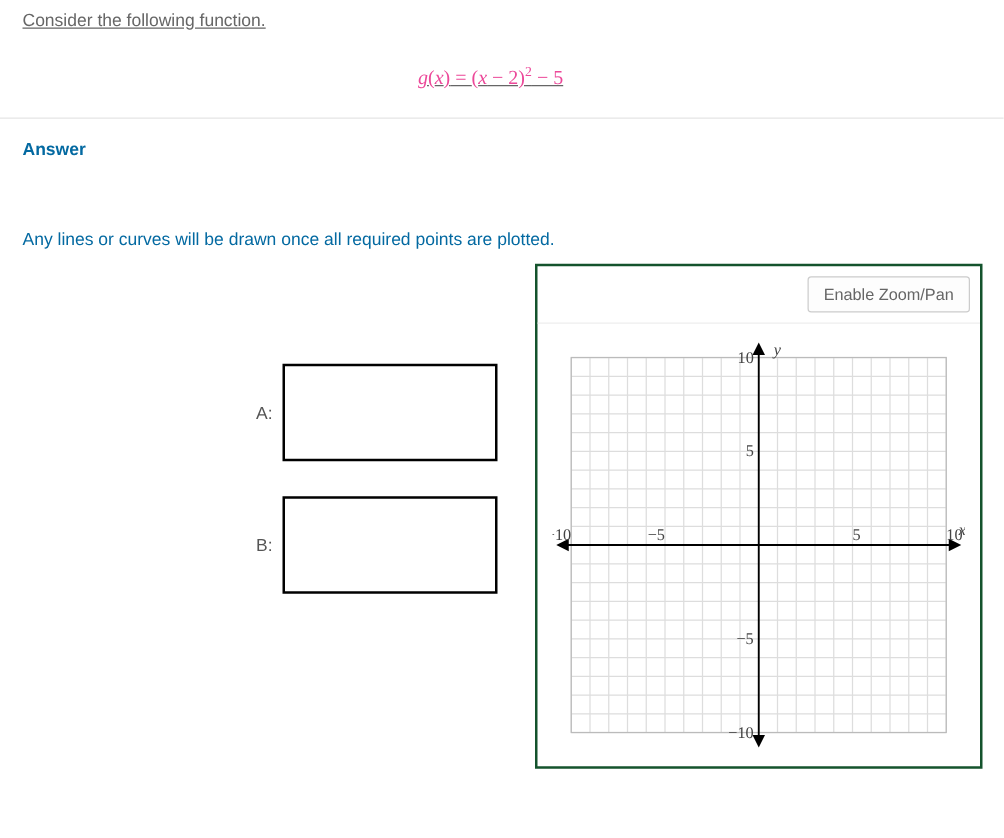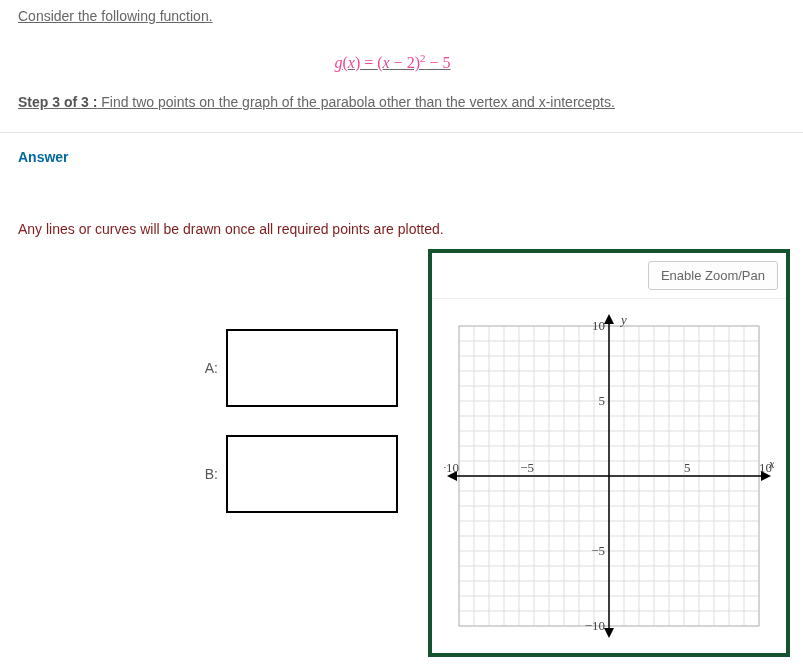--- a/index.html
+++ b/index.html
@@ -42,21 +42,21 @@
   }
   .divider {
     border-bottom: 1px solid #e5e5e5;
   }
   .section-header {
     padding: 16px 18px;
     font-weight: 600;
     color: #0369a1;
   }
   .hint {
-    color: #7f1d1d;
+    color: #0369a1;
     font-size: 14px;
     padding: 0 18px 12px 18px;
     margin-top:40px;
   }
   .work-area {
     display: flex;
     gap: 20px;
     padding: 0 18px 20px 18px;
     align-items: flex-start;
     position: relative;
@@ -79,21 +79,21 @@
     color: #555;
   }
   .input-box {
     width: 172px;
     height: 78px;
     border: 2px solid #000;
     background: #fff;
   }
   .graph-panel {
     flex: 0 0 354px;
-    border: 4px solid #14532d;
+    border: 2px solid #14532d;
     background: #fff;
     position: relative;
   }
   .graph-toolbar {
     display: flex;
     justify-content: flex-end;
     padding: 8px;
     border-bottom: 1px solid #eee;
   }
   .zoom-btn {
@@ -122,23 +122,20 @@
 </head>
 <body>
 
 <div class="content-top">
   <div class="intro">Consider the following function.</div>
 
   <div class="equation">
     <span style="font-style:italic">g</span><span>(</span><span style="font-style:italic">x</span><span>)</span><span> = </span><span>(</span><span style="font-style:italic">x</span><span> − 2)</span><span class="sup">2</span><span> − 5</span>
   </div>
 
-  <div class="step">
-    <span class="bold">Step 3 of 3 :</span><span>  Find two points on the graph of the parabola other than the vertex and x-intercepts.</span>
-  </div>
 </div>
 
 <div class="divider"></div>
 
 <div class="section-header">Answer</div>
 
 <div class="hint">Any lines or curves will be drawn once all required points are plotted.</div>
 
 <div class="work-area">
   <div class="inputs-col">

